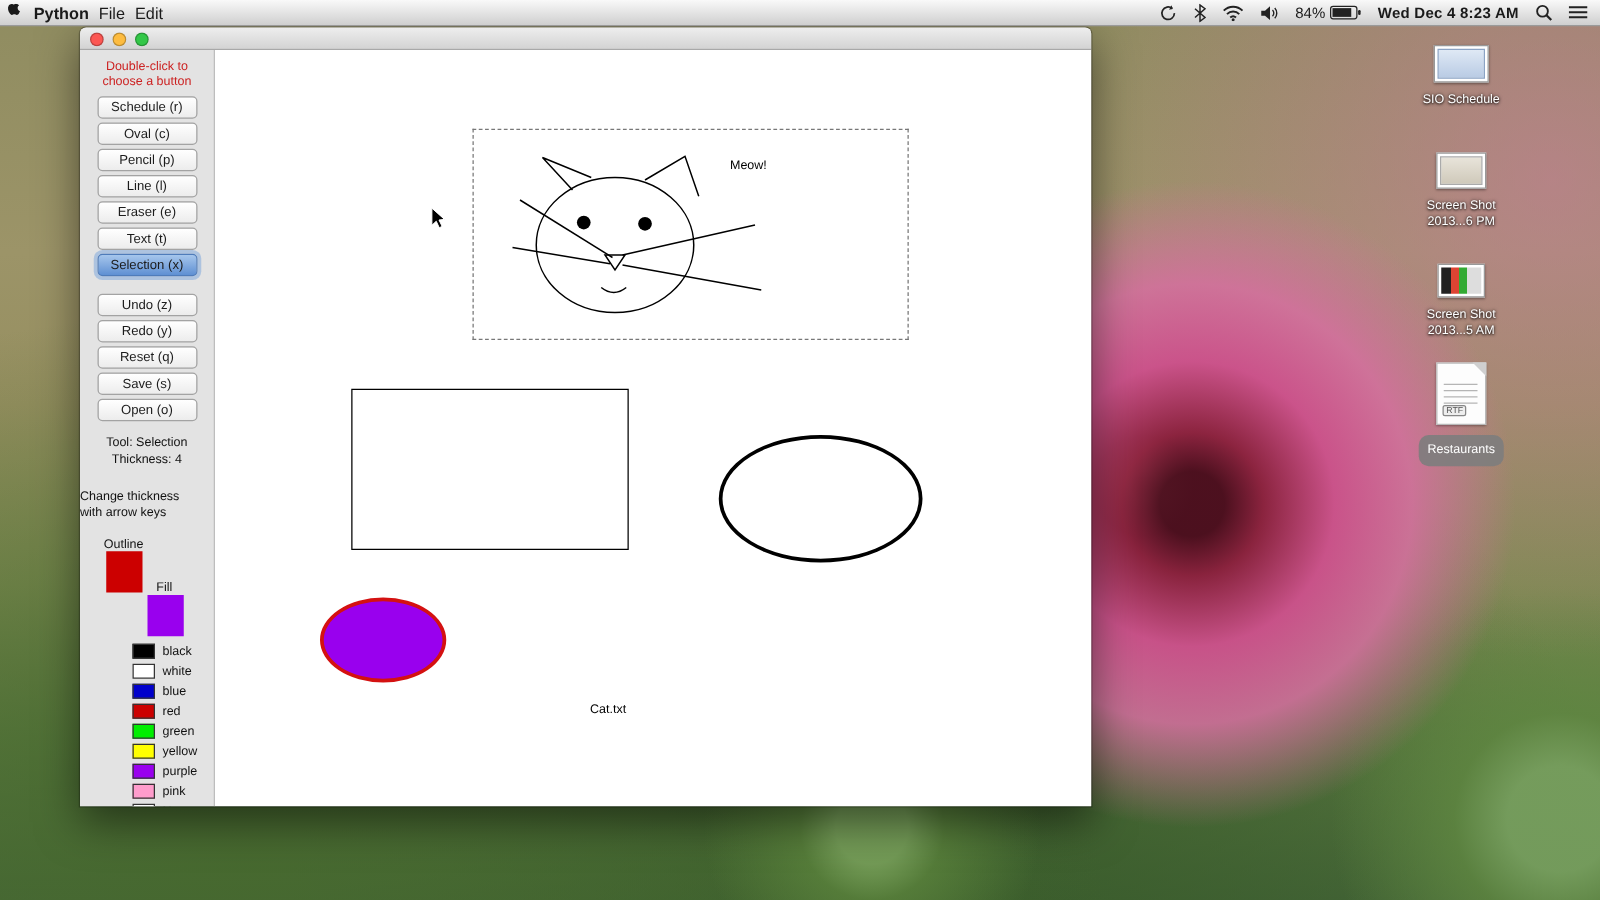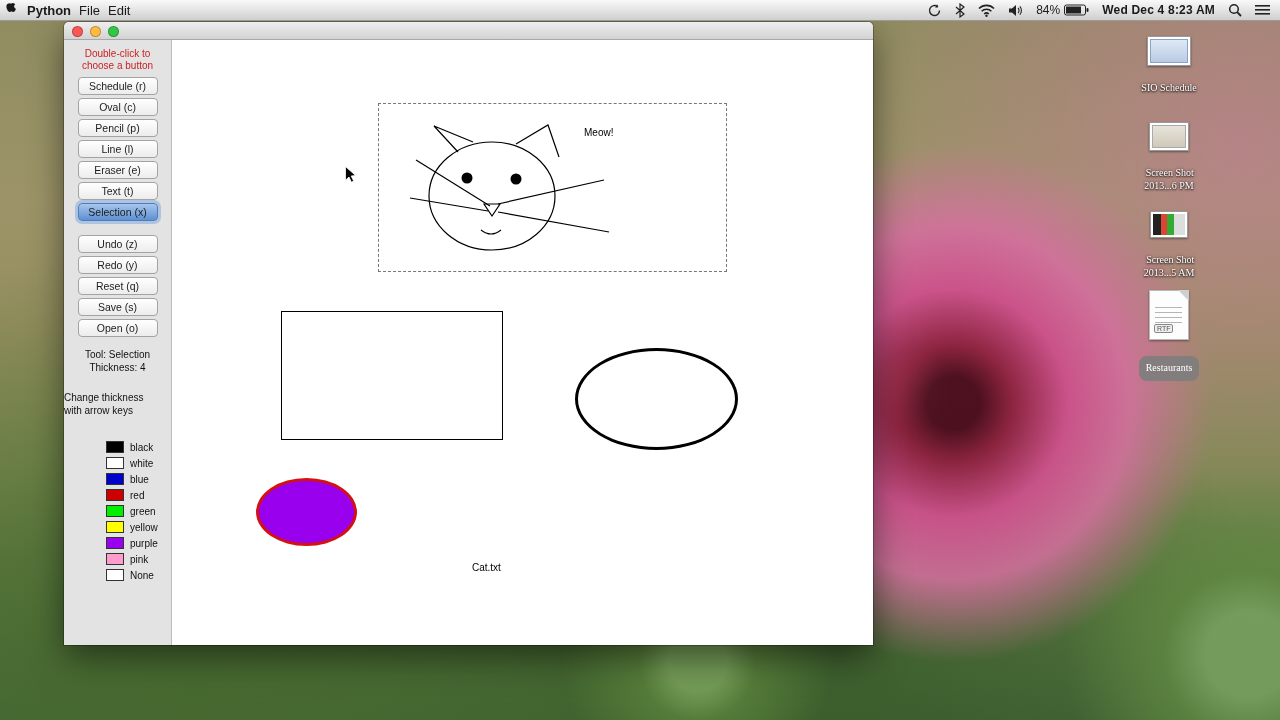--- a/index.html
+++ b/index.html
@@ -53,40 +53,40 @@
     background:linear-gradient(#ffffff,#ececec); border:1px solid #a3a3a3; border-radius:4px; color:#1c1c1c; cursor:default; }
   .btn.selected { background:linear-gradient(#a6c6ec,#5f90d3); border-color:#4f7cba; box-shadow:0 0 0 3px rgba(130,170,220,0.55); }
   .btn-gap { height:11px; }
   .tool-status { margin-top:12px; text-align:center; line-height:1.25; }
   .hint { margin-top:18px; text-align:left; line-height:1.25; }
   .outline-fill { position:relative; height:80px; margin-top:13px; }
   .of-label-outline { position:absolute; left:19px; top:0; }
   .of-swatch-outline { position:absolute; left:21px; top:11px; width:29px; height:33px; background:#cc0000; }
   .of-label-fill { position:absolute; left:61px; top:35px; }
   .of-swatch-fill { position:absolute; left:54px; top:46px; width:29px; height:33px; background:#9900ee; }
-  .color-list { margin-top:22px; }
+  .color-list { margin-top:3px; }
   .color-row { display:flex; align-items:center; height:16px; padding-left:42px; cursor:default; }
   .color-swatch { width:18px; height:12px; border:1px solid #333; margin-right:6px; background:#fff; flex:0 0 18px; }
   .color-name { font-size:10px; }
 
   
   .canvas { position:relative; flex:1; background:#ffffff; overflow:hidden; }
   .sel-rect { position:absolute; left:206px; top:63px; width:349px; height:169px; border:1px dashed #777; }
   .meow { position:absolute; left:412px; top:87px; font-size:10px; color:#000; }
   .rect-shape { position:absolute; left:109px; top:271px; width:222px; height:129px; border:1px solid #000; }
   .oval-shape { position:absolute; left:403px; top:308px; width:163px; height:102px; border:3px solid #000; border-radius:50%; }
   .purple-oval { position:absolute; left:84px; top:438px; width:101px; height:68px; background:#9900ee; border:3px solid #d41111; border-radius:50%; }
   .cat-label { position:absolute; left:300px; top:522px; font-size:10px; color:#000; }
   .cat-svg { position:absolute; left:0; top:0; }
   .cursor-svg { position:absolute; left:173px; top:126px; }
 
   
   .desk-icon { position:absolute; width:84px; left:1127px; display:flex; flex-direction:column; align-items:center; cursor:default; }
-  .desk-label { margin-top:16px; font-size:10px; color:#fff; text-align:right; line-height:1.25;
-    text-shadow:0 1px 2px rgba(0,0,0,0.9), 0 0 3px rgba(0,0,0,0.7);font-family:Liberation Serif, serif; }
+  .desk-label { margin-top:8px; font-size:10px; color:#fff; text-align:center; line-height:1.25;
+    text-shadow:0 1px 2px rgba(0,0,0,0.9), 0 0 3px rgba(0,0,0,0.7); }
   .desk-label.selected { background:rgba(125,125,125,0.9); border-radius:8px; padding:6px 7px; text-shadow:none; }
   .thumb { background:#fff; border:1px solid #999; box-shadow:0 1px 2px rgba(0,0,0,0.4); position:relative; }
   .thumb-sio { width:44px; height:30px; padding:2px; }
   .thumb-sio .inner { width:100%; height:100%; background:linear-gradient(#dfe9f5,#b9cbe4); border:1px solid #8ba3c4; }
   .thumb-shot1 { width:40px; height:29px; padding:2px; }
   .thumb-shot1 .inner { width:100%; height:100%; background:linear-gradient(#e8e4da,#cfc9ba); border:1px solid #aaa; }
   .thumb-shot2 { width:38px; height:27px; padding:2px; }
   .thumb-shot2 .inner { width:100%; height:100%; background:linear-gradient(90deg,#222 0 25%, #d43 25% 45%, #3a3 45% 65%, #ddd 65% 100%); }
   .doc-icon { width:40px; height:50px; background:#fdfdfd; border:1px solid #b9b9b9; position:relative; box-shadow:0 1px 2px rgba(0,0,0,0.4); }
   .doc-icon::before { content:""; position:absolute; right:-1px; top:-1px; width:0; height:0;
@@ -189,20 +189,26 @@
       <div class="btn">Redo (y)</div>
       <div class="btn">Reset (q)</div>
       <div class="btn">Save (s)</div>
       <div class="btn">Open (o)</div>
 
       <div class="tool-status preline">Tool: Selection
 Thickness: 4</div>
       <div class="hint preline">Change thickness
 with arrow keys</div>
 
+      <div class="outline-fill">
+        <span class="of-label-outline">Outline</span>
+        <span class="of-swatch-outline" style="background-color: rgb(204, 0, 0);"></span>
+        <span class="of-label-fill">Fill</span>
+        <span class="of-swatch-fill" style="background-color: rgb(153, 0, 238);"></span>
+      </div>
 
       <div class="color-list">
         <div class="color-row">
           <span class="color-swatch" style="background-color: rgb(0, 0, 0);"></span>
           <span class="color-name">black</span>
         </div>
         <div class="color-row">
           <span class="color-swatch" style="background-color: rgb(255, 255, 255);"></span>
           <span class="color-name">white</span>
         </div>

